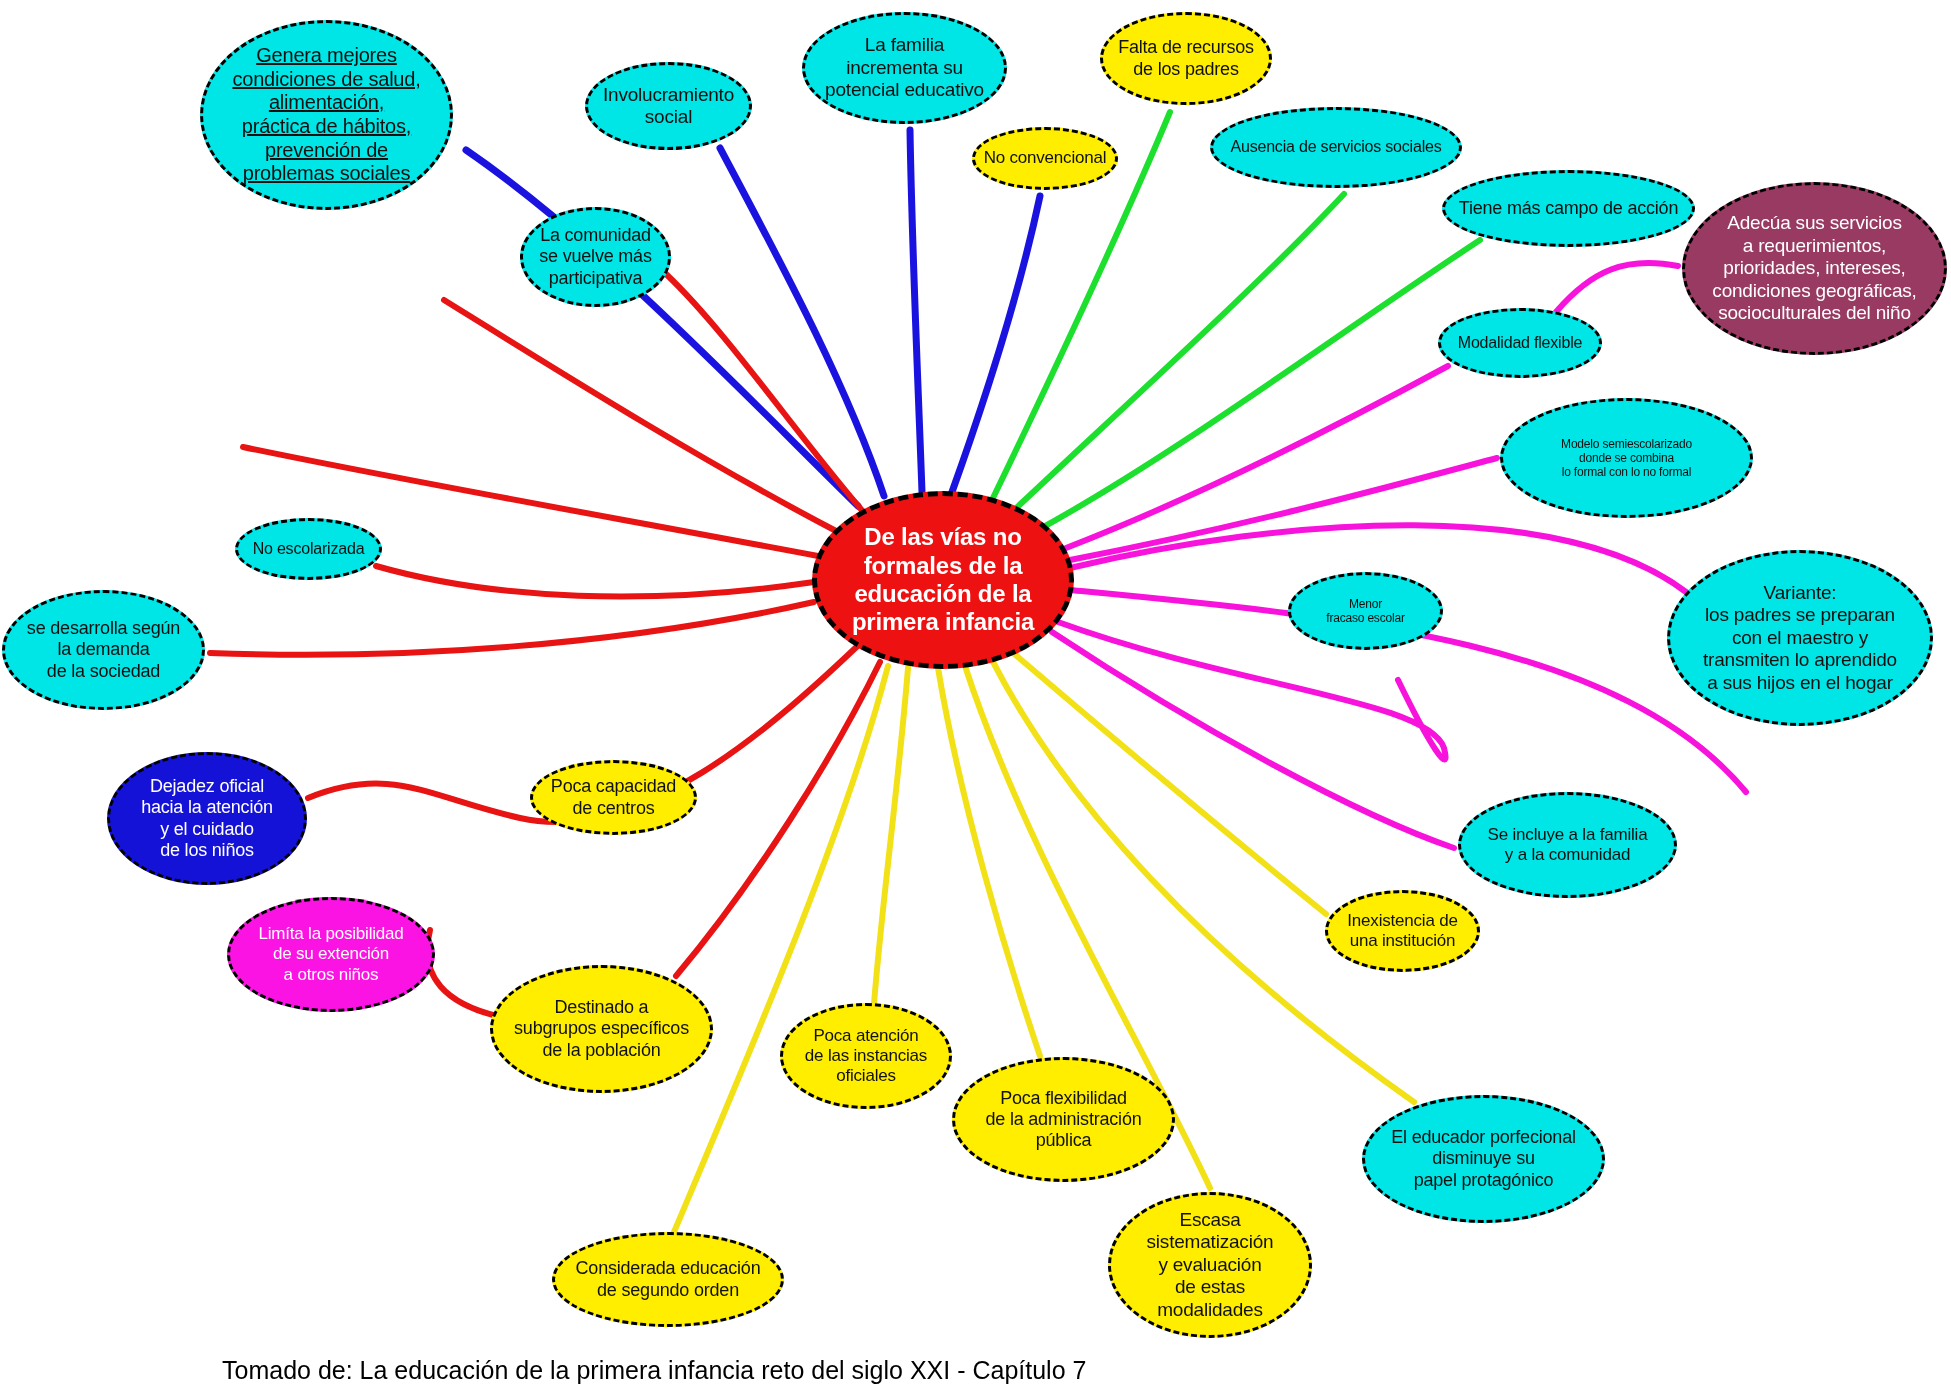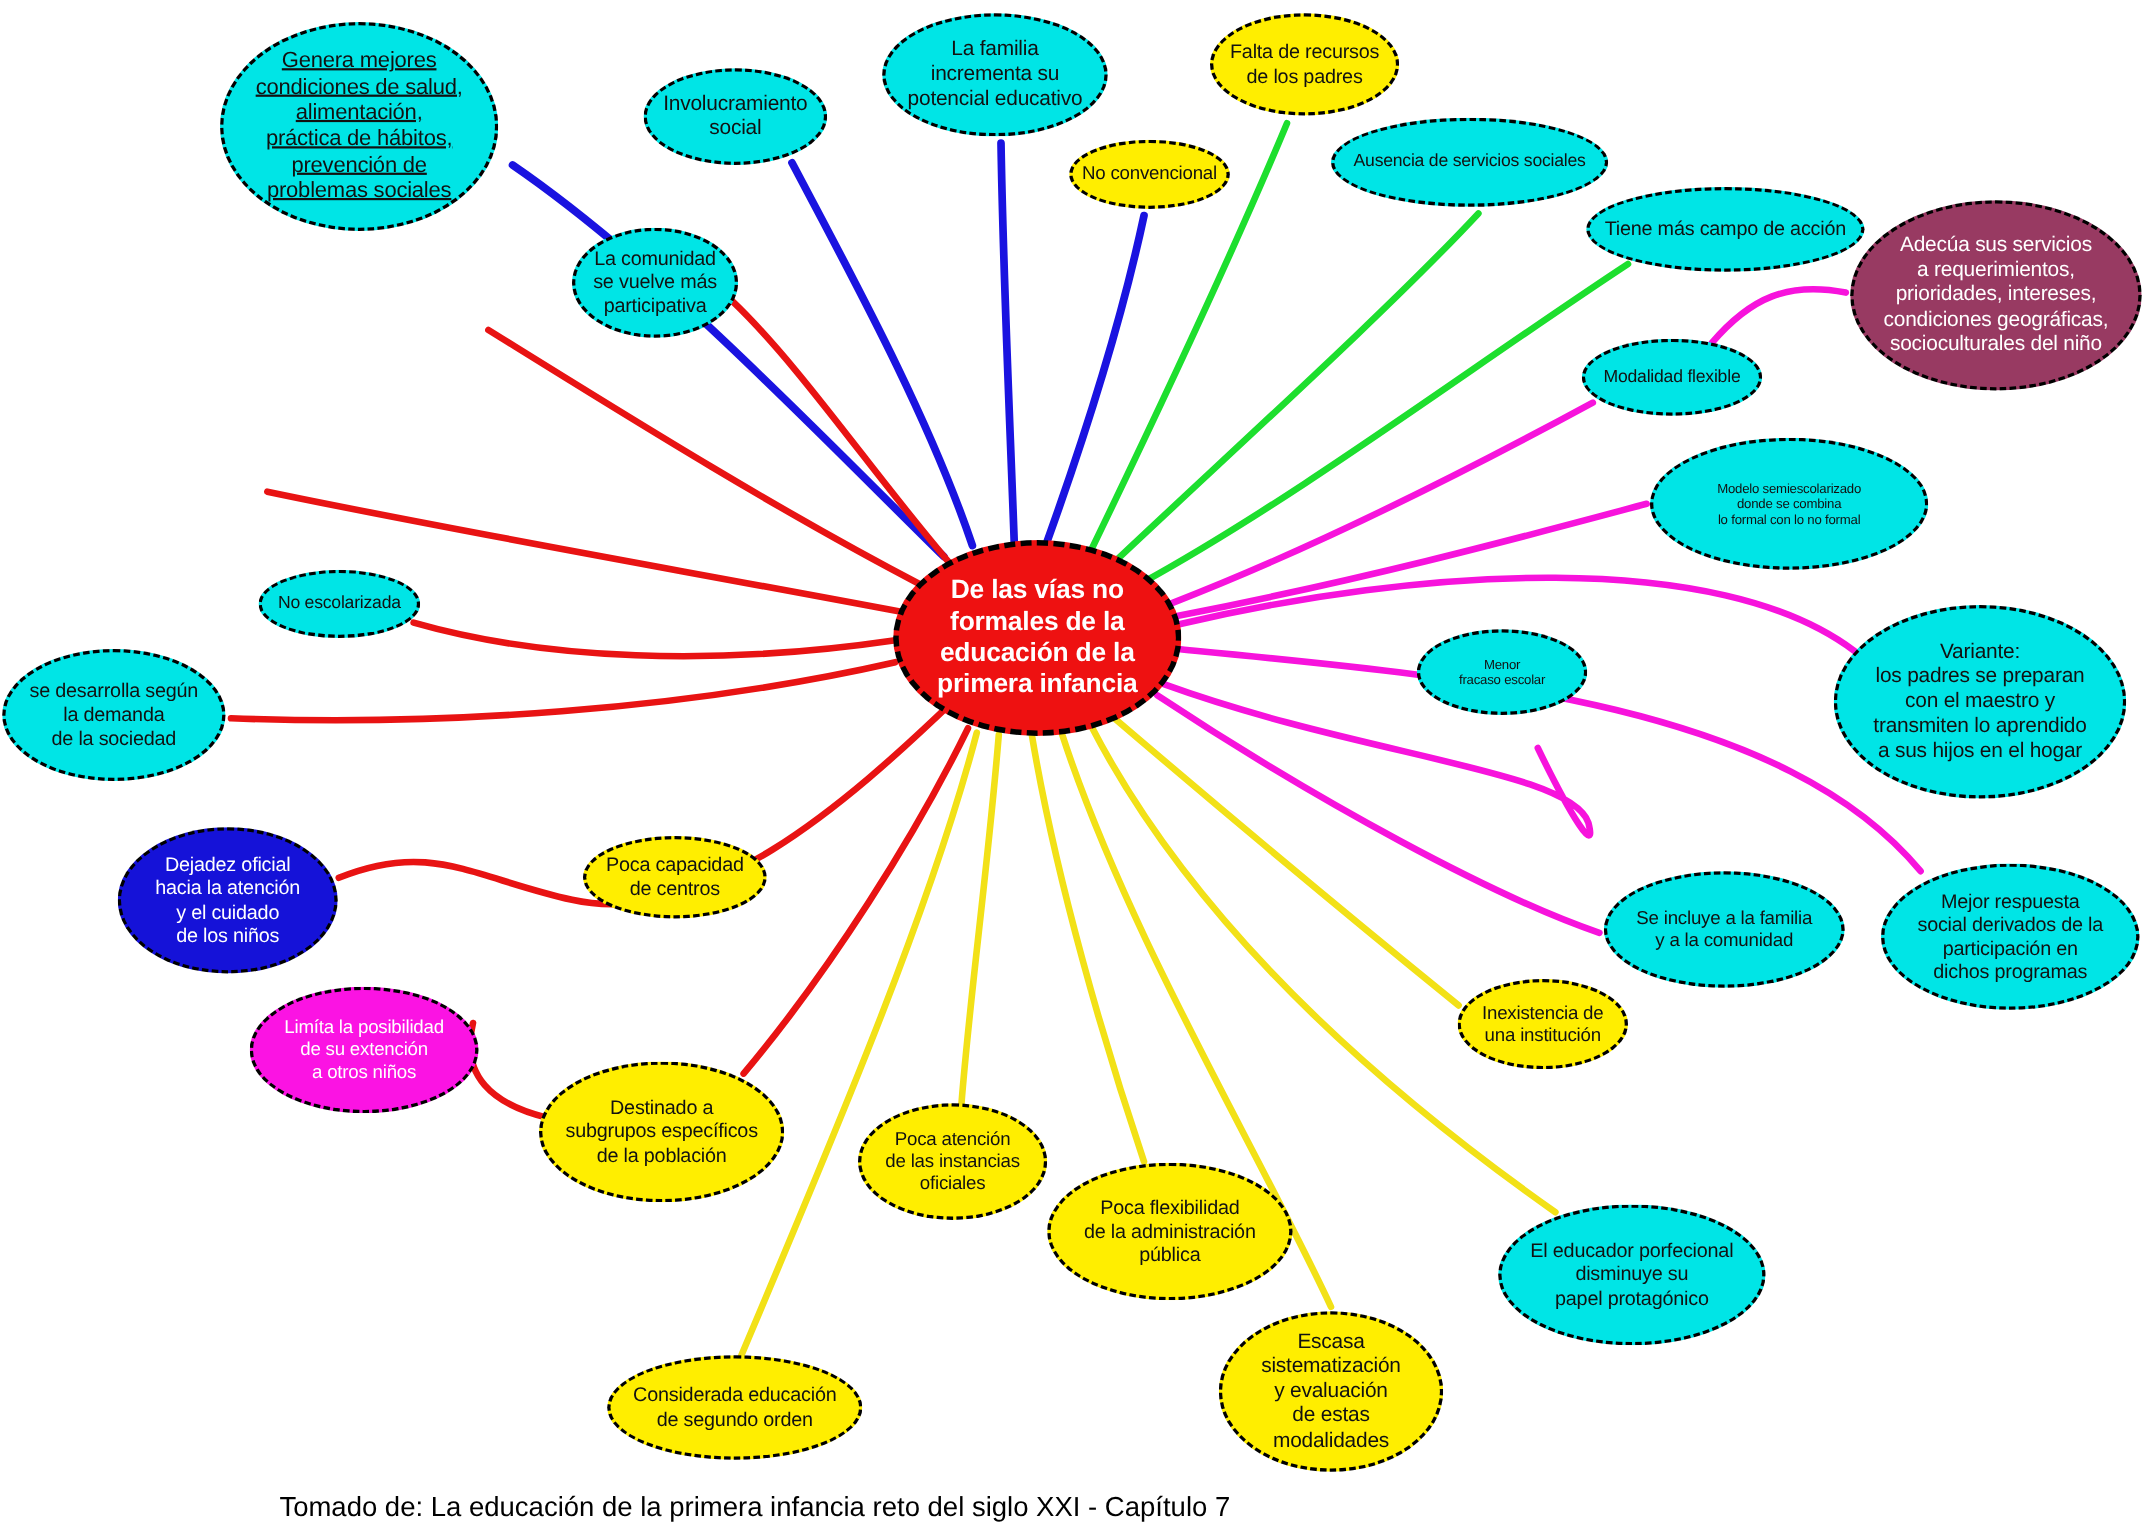--- a/index.html
+++ b/index.html
@@ -14,21 +14,21 @@
   .e-yellow{stroke:#f2e117;stroke-width:6;}
   .node{position:absolute;border:3px dashed #000;border-radius:50%;box-sizing:border-box;
         display:flex;align-items:center;justify-content:center;text-align:center;
         white-space:pre-line;line-height:1.18;color:#111;letter-spacing:-0.2px;}
   .cyan{background:#00e5e6;}
   .yellow{background:#ffee00;}
   .redc{background:#ee1111;color:#fff;border-width:5px;font-weight:bold;}
   .bluec{background:#1512d8;color:#fff;}
   .magentac{background:#fb13e3;color:#fff;}
   .maroonc{background:#983a62;color:#fff;}
-  #caption{position:absolute;left:222px;top:1356px;font-size:25px;color:#000;margin-left:32px;}
+  #caption{position:absolute;left:222px;top:1356px;font-size:25px;color:#000;}
 </style>
 </head>
 <body>
 
 <div id="stage">
 
   <svg id="edges" viewBox="0 0 1951 1394">
     <defs>
       <marker id="m-red" viewBox="0 0 10 10" refX="9" refY="5" markerWidth="4.6" markerHeight="4.6" orient="auto">
           <path d="M0,0 L10,5 L0,10 z" fill="#e81313"></path>
@@ -105,24 +105,20 @@
   <div class="node cyan" style="left:1500px;top:398px;width:253px;height:120px;font-size:12px;">Modelo semiescolarizado
 donde se combina
 lo formal con lo no formal</div>
   <div class="node cyan" style="left:1667px;top:550px;width:266px;height:176px;font-size:19px;">Variante:
 los padres se preparan
 con el maestro y
 transmiten lo aprendido
 a sus hijos en el hogar</div>
   <div class="node cyan" style="left:1288px;top:572px;width:155px;height:78px;font-size:12px;">Menor
 fracaso escolar</div>
-  <div class="node cyan" style="left:1710px;top:785px;width:235px;height:133px;font-size:18px;">Mejor respuesta
-social derivados de la
-participación en
-dichos programas</div>
   <div class="node cyan" style="left:1458px;top:792px;width:219px;height:106px;font-size:17px;">Se incluye a la familia
 y a la comunidad</div>
   <div class="node yellow" style="left:1325px;top:890px;width:155px;height:82px;font-size:17px;">Inexistencia de
 una institución</div>
   <div class="node cyan" style="left:1362px;top:1095px;width:243px;height:128px;font-size:18px;">El educador porfecional
 disminuye su
 papel protagónico</div>
   <div class="node yellow" style="left:1108px;top:1192px;width:204px;height:146px;font-size:19px;">Escasa
 sistematización
 y evaluación

